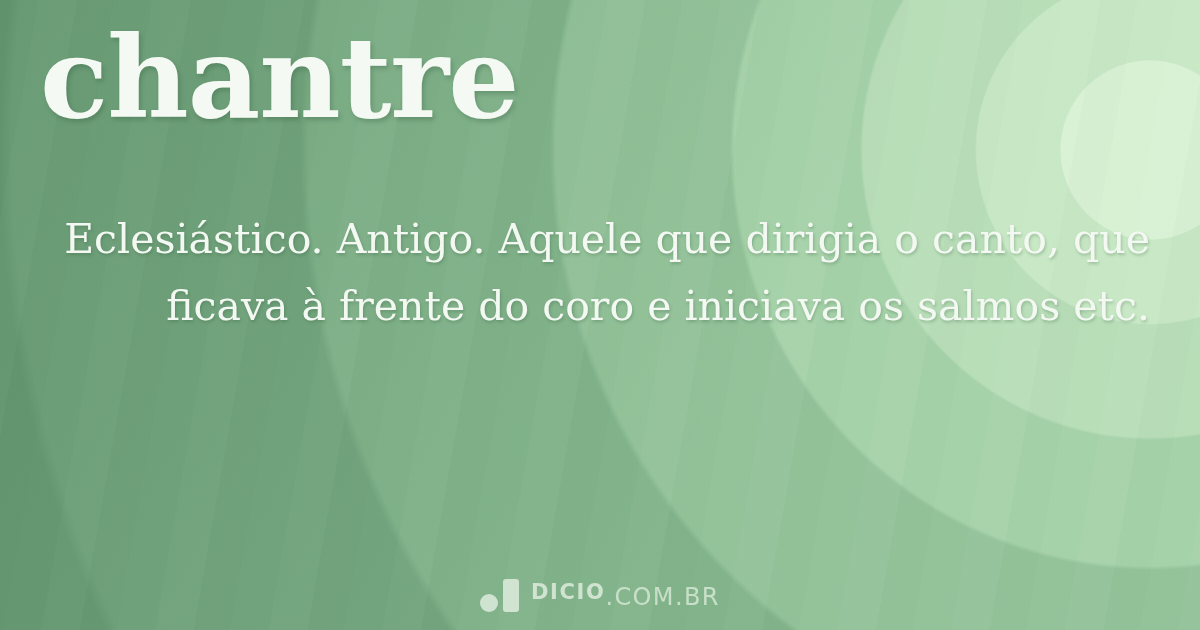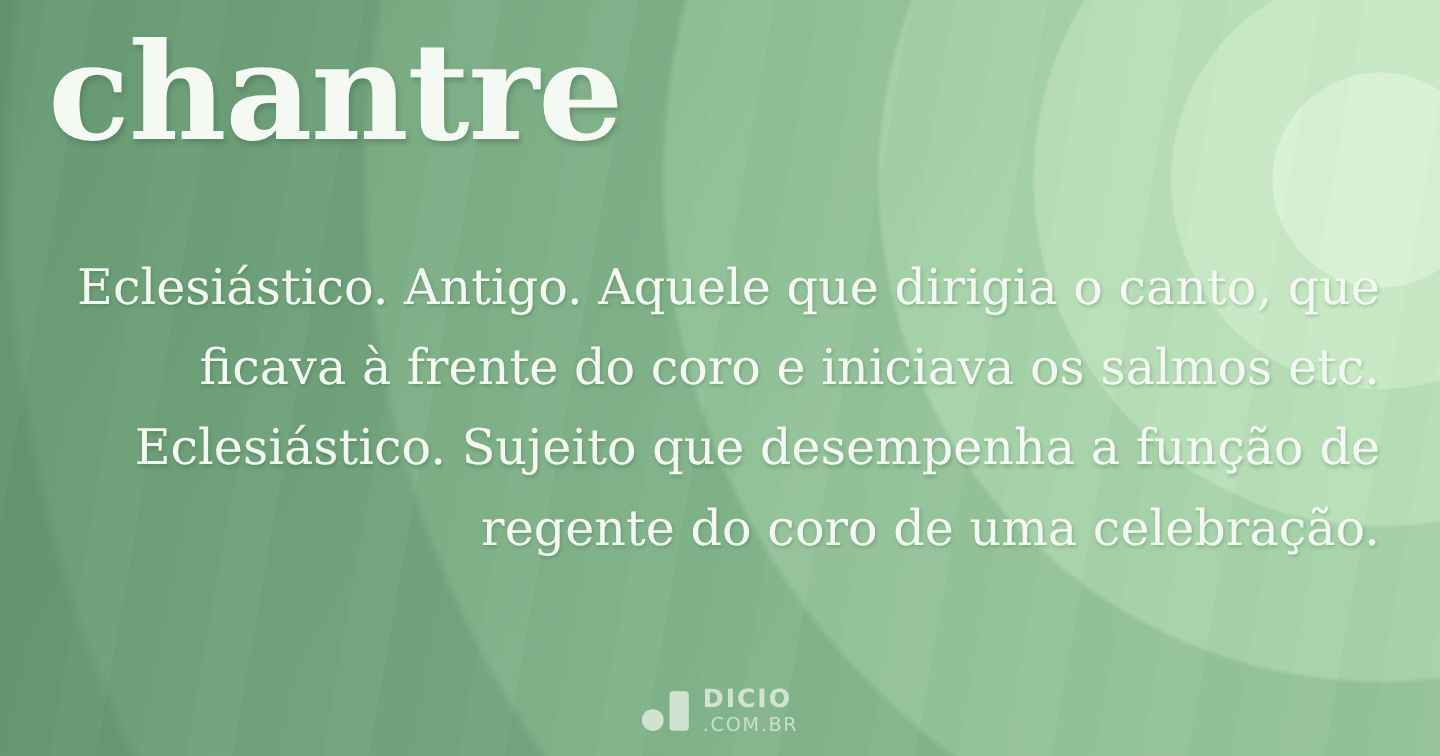--- a/index.html
+++ b/index.html
@@ -148,57 +148,55 @@
 
   .logo-bar {
     width: 16px;
     height: 33px;
     border-radius: 3px;
     background: #eef7ec;
   }
 
   .logo-text {
     display: flex;
-    flex-direction: column;
     line-height: 1;
   }
 
   .logo-name {
     font-family: "DejaVu Sans", "Liberation Sans", sans-serif;
     font-weight: 700;
     font-size: 21px;
     letter-spacing: 1.6px;
     color: #eef7ec;
   }
 
   .logo-tld {
     font-family: "DejaVu Sans", "Liberation Sans", sans-serif;
     font-weight: 400;
-    font-size: 16px;
+    font-size: 24px;
     letter-spacing: 1.4px;
     color: #e3f1e0;
     margin-top: 3px;
   }
 </style>
 </head>
 <body>
 
 <div id="card">
 
   <div class="bg-layer bg-radial"></div>
   <div class="bg-layer bg-stripes"></div>
   <div class="bg-layer bg-vignette"></div>
 
   <div class="content">
 
     <h1 id="word-title">chantre</h1>
 
     <div id="definitions">
       <p class="definition">Eclesiástico. Antigo. Aquele que dirigia o canto, que ficava à frente do coro e iniciava os salmos etc.</p>
-      <p class="definition">Eclesiástico. Sujeito que desempenha a função de regente do coro de uma celebração.</p>
     </div>
 
     <div id="logo">
       <div class="logo-mark">
         <span class="logo-dot"></span>
         <span class="logo-bar"></span>
       </div>
       <div class="logo-text">
         <span class="logo-name">DICIO</span>
         <span class="logo-tld">.COM.BR</span>

